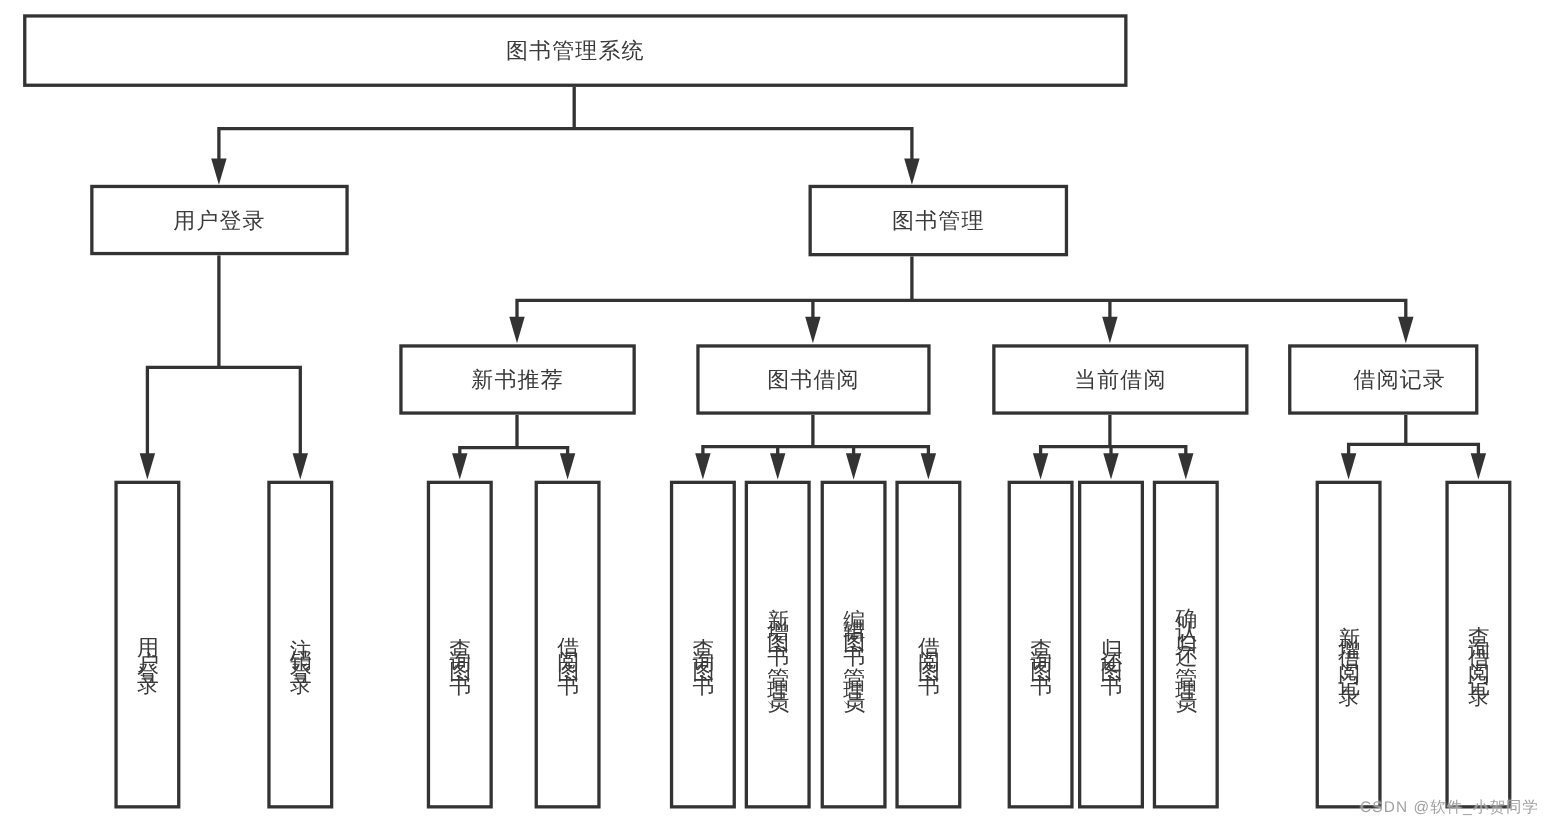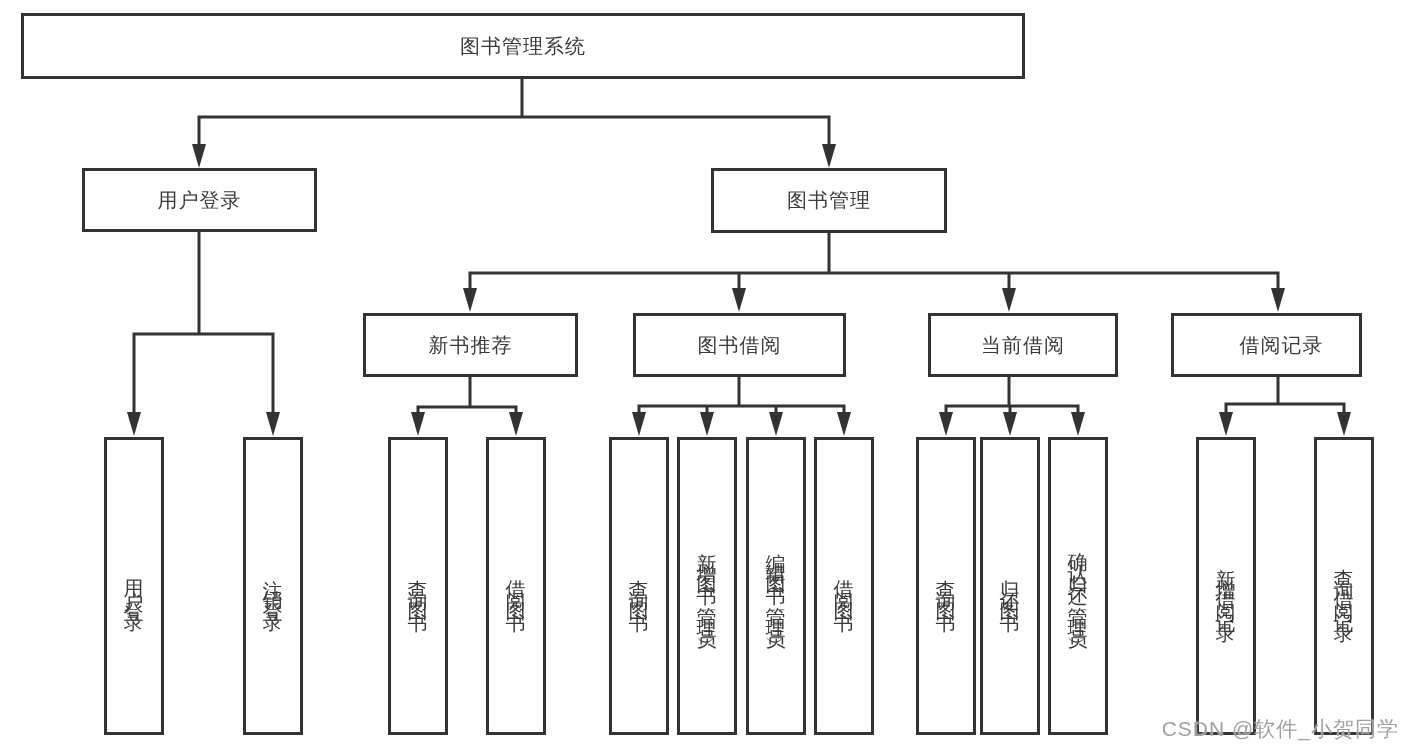--- a/index.html
+++ b/index.html
@@ -37,45 +37,45 @@
   }
   .box.vert {
     writing-mode: vertical-rl;
     text-orientation: mixed;
     letter-spacing: 11px;
     line-height: 54px;
   }
   
   .n-root          { left: 21px;   top: 13px;  width: 1004px; height: 66px; }
   .n-user-login    { left: 82px;   top: 168px; width: 235px;  height: 64px; }
-  .n-book-mgmt     { left: 711px;  top: 168px; width: 236px;  height: 65px; }
+  .n-book-mgmt     { left: 735px;  top: 168px; width: 236px;  height: 65px; }
   .n-newbook       { left: 363px;  top: 313px; width: 215px;  height: 64px; }
   .n-borrow        { left: 633px;  top: 313px; width: 213px;  height: 64px; }
-  .n-current       { left: 928px;  top: 313px; width: 190px;  height: 64px; }
-  .n-records       { left: 1171px; top: 313px; width: 191px;  height: 64px; padding-left: 30px; }
+  .n-current       { left: 902px;  top: 313px; width: 233px;  height: 64px; }
+  .n-records       { left: 1171px; top: 313px; width: 173px;  height: 64px; padding-left: 30px; }
   .leaf            { top: 437px;   width: 60px; height: 298px; }
   .l-1  { left: 104px;  }
   .l-2  { left: 243px;  }
   .l-3  { left: 388px;  }
   .l-4  { left: 486px;  }
   .l-5  { left: 609px;  }
   .l-6  { left: 677px;  }
   .l-7  { left: 746px;  }
   .l-8  { left: 814px;  }
   .l-9  { left: 916px;  }
   .l-10 { left: 980px;  }
   .l-11 { left: 1048px; }
   .l-12 { left: 1196px; }
   .l-13 { left: 1314px; }
   .watermark {
     position: absolute;
     right: 6px;
     bottom: 4px;
     z-index: 5;
-    font-size: 21px;
+    font-size: 14px;
     color: rgba(155,155,155,0.95);
     letter-spacing: 1px;
     text-shadow: 0 0 2px #ffffff;
   }
 </style>
 </head>
 <body>
 
 <div class="canvas">
 

